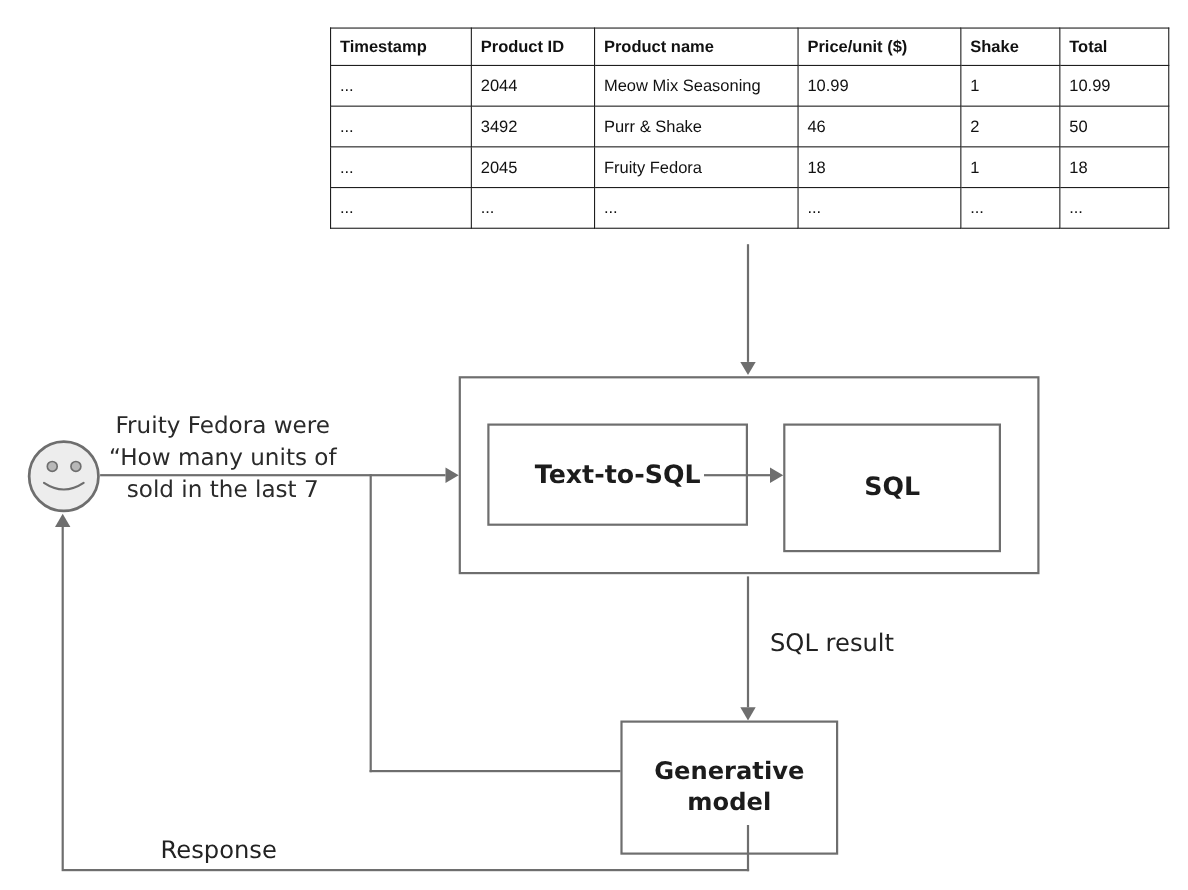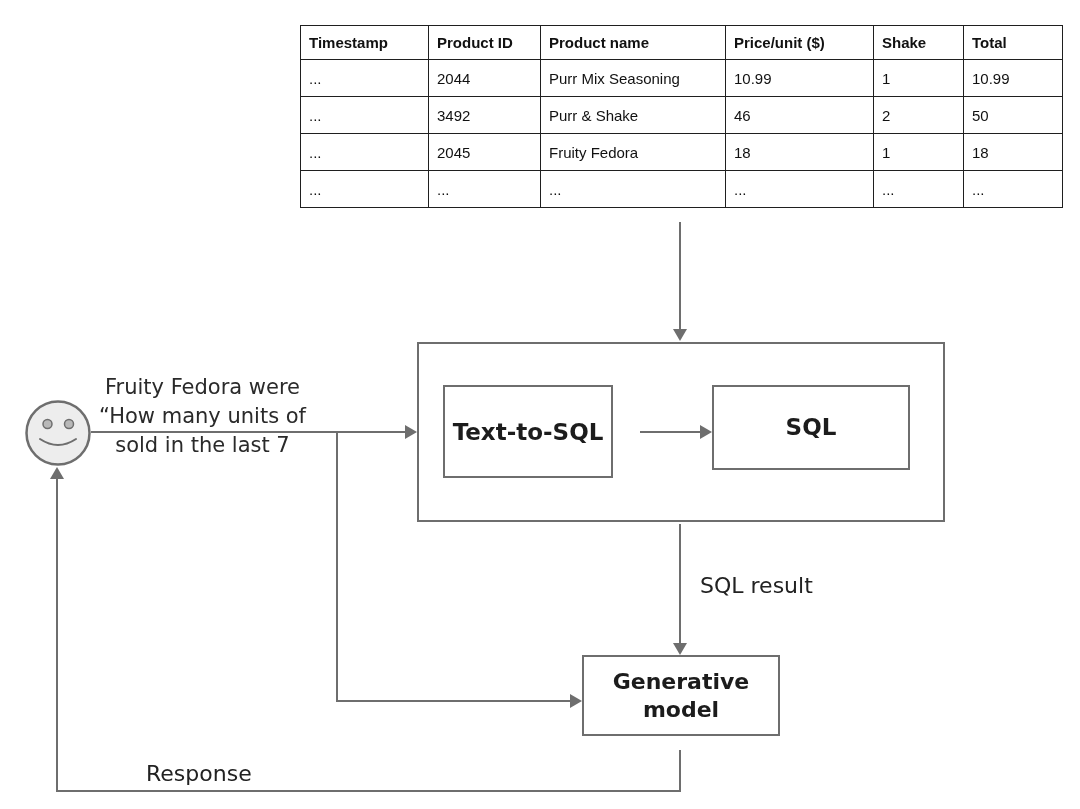--- a/index.html
+++ b/index.html
@@ -48,23 +48,23 @@
     background: #ffffff;
     box-sizing: border-box;
     display: flex;
     flex-direction: column;
     align-items: center;
     justify-content: center;
     text-align: center;
     color: #1c1c1c;
   }
   #pipeline-box { left: 417px; top: 342px; width: 528px; height: 180px; background: transparent; }
-  #text-to-sql-box   { left: 443px; top: 385px; width: 170px; height: 93px; font-weight: bold; font-size: 23px; }
-  #sql-execution-box { left: 712px; top: 385px; width: 198px; height: 85px; font-weight: bold; font-size: 23px; line-height: 29px; }
-  #generative-model-box { left: 582px; top: 655px; width: 198px; height: 81px; font-weight: bold; font-size: 22px; line-height: 28px; }
+  #text-to-sql-box   { left: 443px; top: 385px; width: 237px; height: 93px; font-weight: bold; font-size: 23px; }
+  #sql-execution-box { left: 712px; top: 385px; width: 198px; height: 117px; font-weight: bold; font-size: 23px; line-height: 29px; }
+  #generative-model-box { left: 564px; top: 655px; width: 198px; height: 122px; font-weight: bold; font-size: 22px; line-height: 28px; }
 
   
   .flow-label { position: absolute; color: #222222; text-align: right; }
   #question-text {
     left: 80px; top: 373px; width: 245px;
     position: absolute;
     text-align: center;
     font-size: 21px;
     line-height: 29px;
     color: #2a2a2a;
@@ -96,21 +96,21 @@
         <th>Product name</th>
         <th>Price/unit ($)</th>
         <th>Shake</th>
         <th>Total</th>
       </tr>
     </thead>
     <tbody>
       <tr>
         <td>...</td>
         <td>2044</td>
-        <td>Purr Mix Seasoning</td>
+        <td>Meow Mix Seasoning</td>
         <td>10.99</td>
         <td>1</td>
         <td>10.99</td>
       </tr>
       <tr>
         <td>...</td>
         <td>3492</td>
         <td>Purr &amp; Shake</td>
         <td>46</td>
         <td>2</td>

